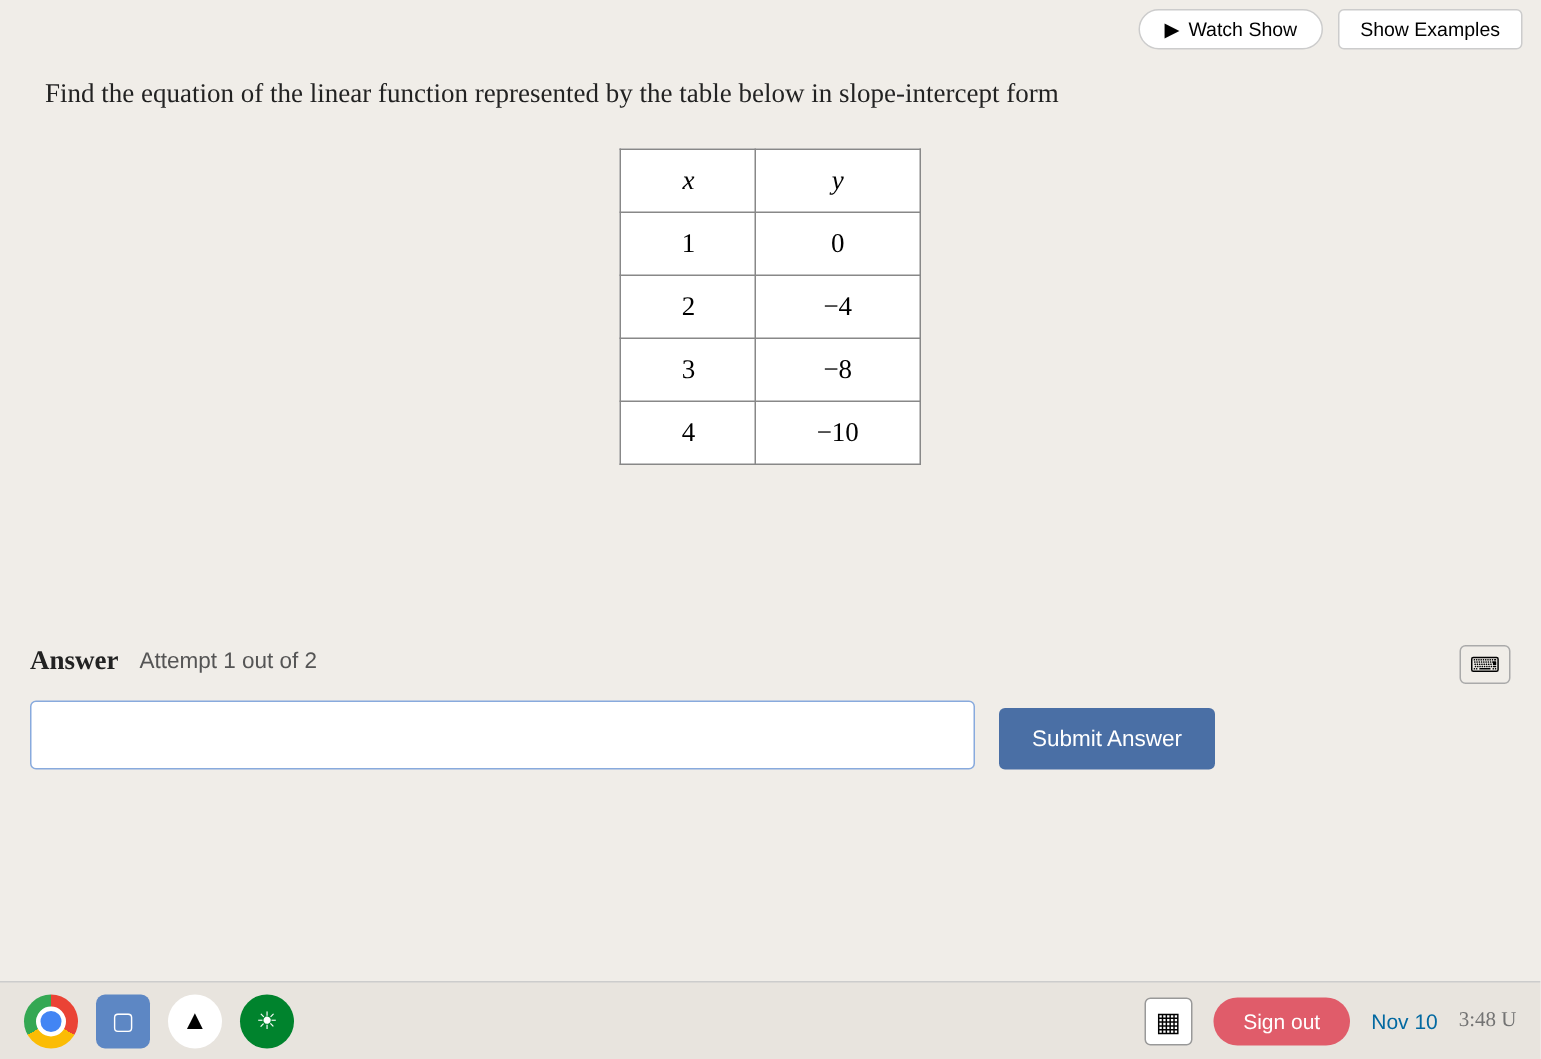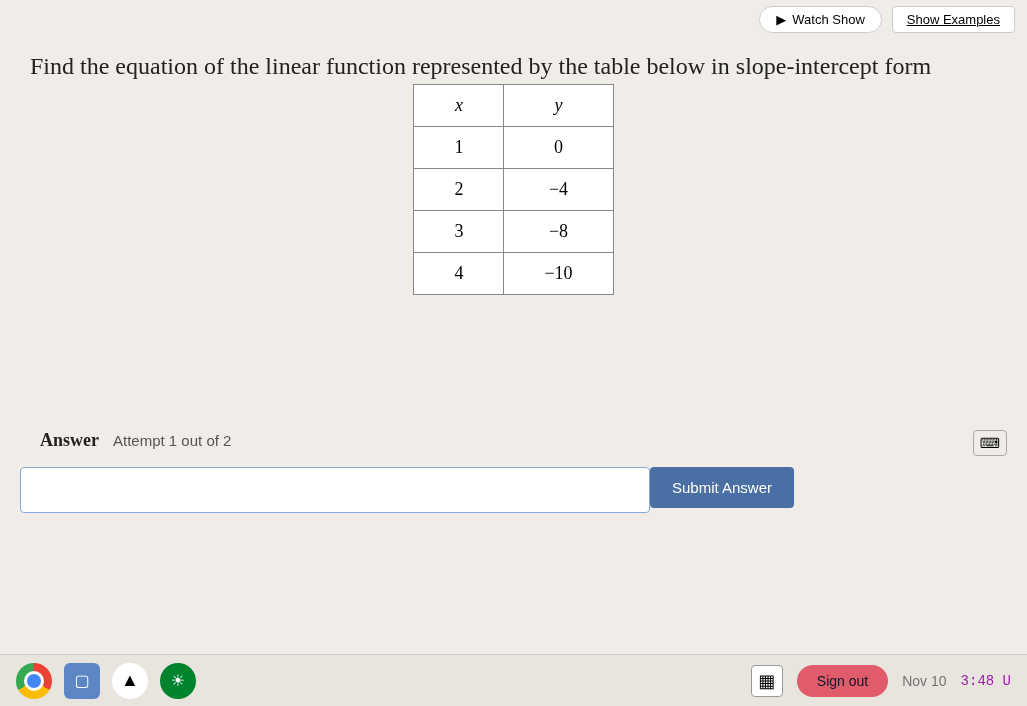--- a/index.html
+++ b/index.html
@@ -36,35 +36,35 @@
       gap: 6px;
     }
 
     .show-examples-btn {
       background: #fff;
       border: 1px solid #ccc;
       border-radius: 4px;
       padding: 5px 14px;
       font-size: 13px;
       cursor: pointer;
-      text-decoration: underline;
     }
 
     
     .main-content {
       position: absolute;
       top: 30px;
       left: 0;
       right: 0;
       padding: 20px 30px;
     }
 
     .question-text {
-      font-size: 24px;
+      font-size: 18px;
       color: #222;
+      margin-bottom: 24px;
       line-height: 1.4;
     }
 
     
     .table-wrapper {
       display: flex;
       justify-content: center;
       margin-bottom: 40px;
     }
 
@@ -99,21 +99,20 @@
       display: flex;
       align-items: center;
       gap: 14px;
       margin-bottom: 16px;
     }
 
     .answer-label {
       font-size: 18px;
       font-weight: bold;
       color: #222;
-      margin-left: 20px;
     }
 
     .attempt-label {
       font-size: 15px;
       color: #555;
       font-family: Arial, sans-serif;
     }
 
     .keyboard-icon-btn {
       position: absolute;
@@ -122,21 +121,22 @@
       background: none;
       border: 1px solid #aaa;
       border-radius: 4px;
       padding: 4px 6px;
       cursor: pointer;
       font-size: 14px;
     }
 
     .answer-input-row {
       display: flex;
-      align-items: flex-start;
+      align-items: flex-end;
+      gap: 16px;
       margin-top: 8px;
     }
 
     .answer-input {
       flex: 0 0 630px;
       height: 46px;
       border: 1.5px solid #88aadd;
       border-radius: 4px;
       background: #fff;
       padding: 0 12px;
@@ -202,38 +202,38 @@
       display: flex;
       align-items: center;
       justify-content: center;
       font-size: 18px;
       cursor: pointer;
       background: #fff;
     }
 
     .sign-out-btn {
       background: #e05c6a;
-      color: #0f172a;
+      color: #ffffff;
       border: none;
       border-radius: 20px;
       padding: 8px 20px;
       font-size: 14px;
       cursor: pointer;
       font-family: Arial, sans-serif;
     }
 
     .taskbar-time {
       font-size: 14px;
-      color: #a21caf;
-      font-family: Liberation Mono, monospace;
+      color: #737373;
+      font-family: Liberation Serif, serif;
     }
 
     .taskbar-date {
       font-size: 14px;
-      color: #737373;
+      color: #0369a1;
       font-family: Arial, sans-serif;
     }
 
     
     .chrome-icon {
       background: conic-gradient(#ea4335 0deg 120deg, #fbbc05 120deg 240deg, #34a853 240deg 360deg);
       position: relative;
     }
     .chrome-icon::after {
       content: '';

